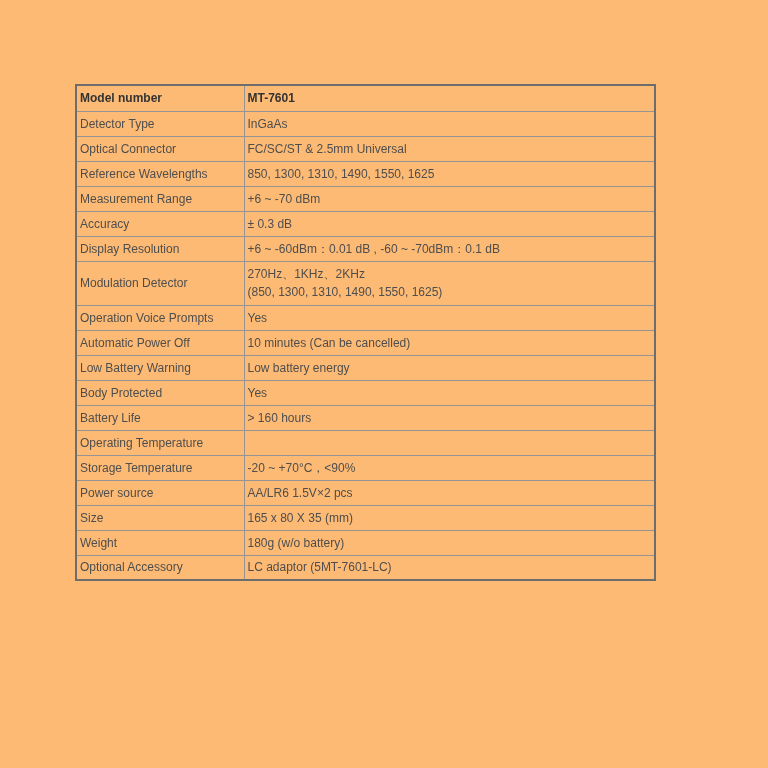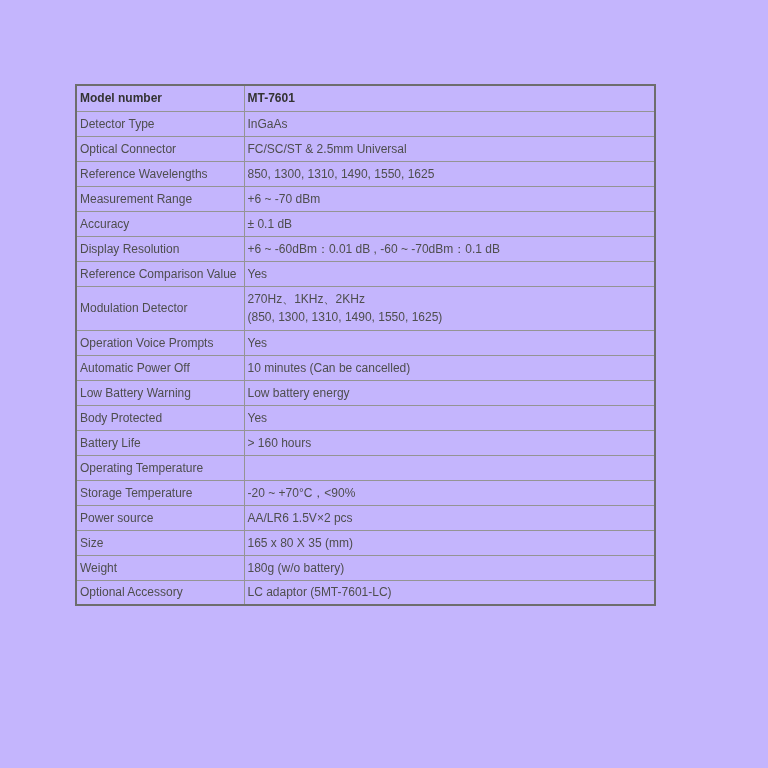--- a/index.html
+++ b/index.html
@@ -8,21 +8,21 @@
     background: #ffffff;
     width: 768px;
     height: 768px;
     font-family: "Liberation Sans", sans-serif;
     position: relative;
   }
   .page {
     position: absolute;
     left: 0; top: 0;
     width: 768px; height: 768px;
-    background: #c4b5fd;
+    background: #fdba74;
   }
   .spec-table-wrap {
     position: absolute;
     left: 75px;
     top: 84px;
   }
   table.spec-table {
     border-collapse: collapse;
     table-layout: fixed;
     width: 579px;
@@ -96,42 +96,35 @@
     <td>Measurement Range</td>
     <td>
       <div class="value-line">+6 ~ -70 dBm</div>
 
     </td>
   </tr>
 
   <tr>
     <td>Accuracy</td>
     <td>
-      <div class="value-line">± 0.1 dB</div>
+      <div class="value-line">± 0.3 dB</div>
 
     </td>
   </tr>
 
 
   <tr>
     <td>Display Resolution</td>
     <td>
       <div class="value-line">+6 ~ -60dBm：0.01 dB , -60 ~ -70dBm：0.1 dB</div>
 
     </td>
   </tr>
 
 
-  <tr>
-    <td>Reference Comparison Value</td>
-    <td>
-      <div class="value-line">Yes</div>
-
-    </td>
-  </tr>
 
   <tr class="tall">
     <td>Modulation Detector</td>
     <td>
       <div class="value-line">270Hz、1KHz、2KHz</div>
       <div class="value-line">(850, 1300, 1310, 1490, 1550, 1625)</div>
     </td>
   </tr>
 
   <tr>

